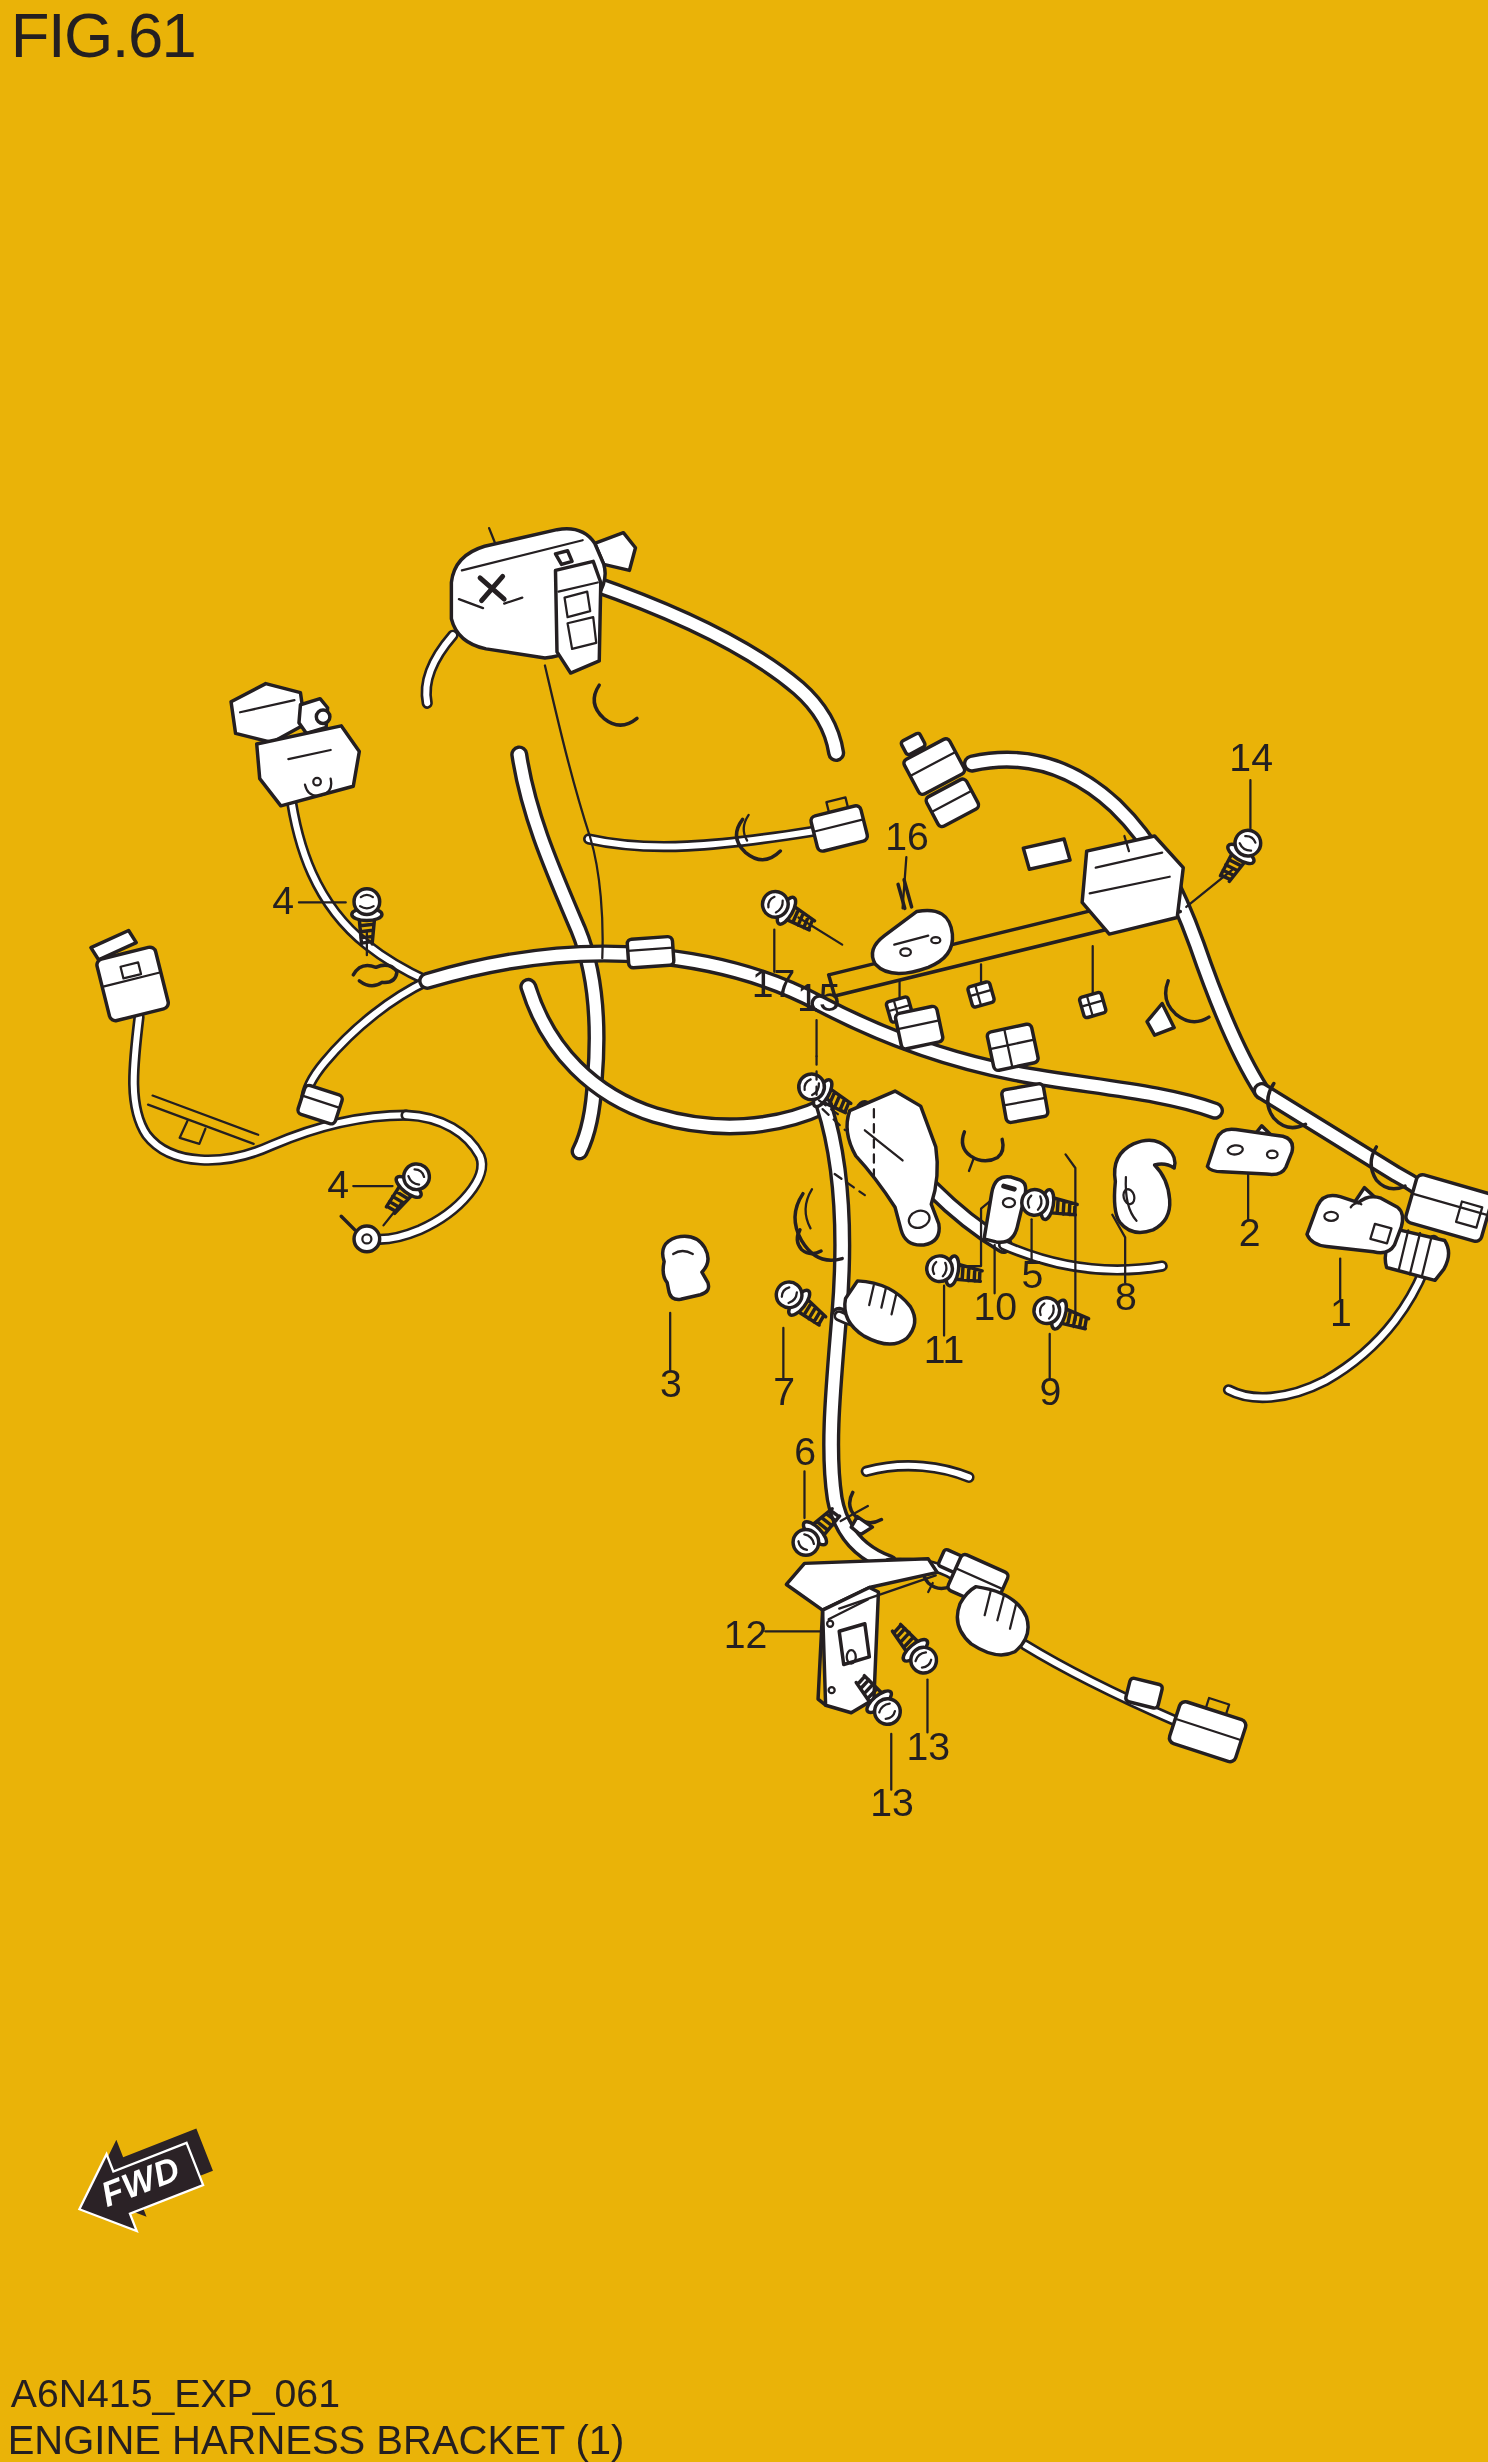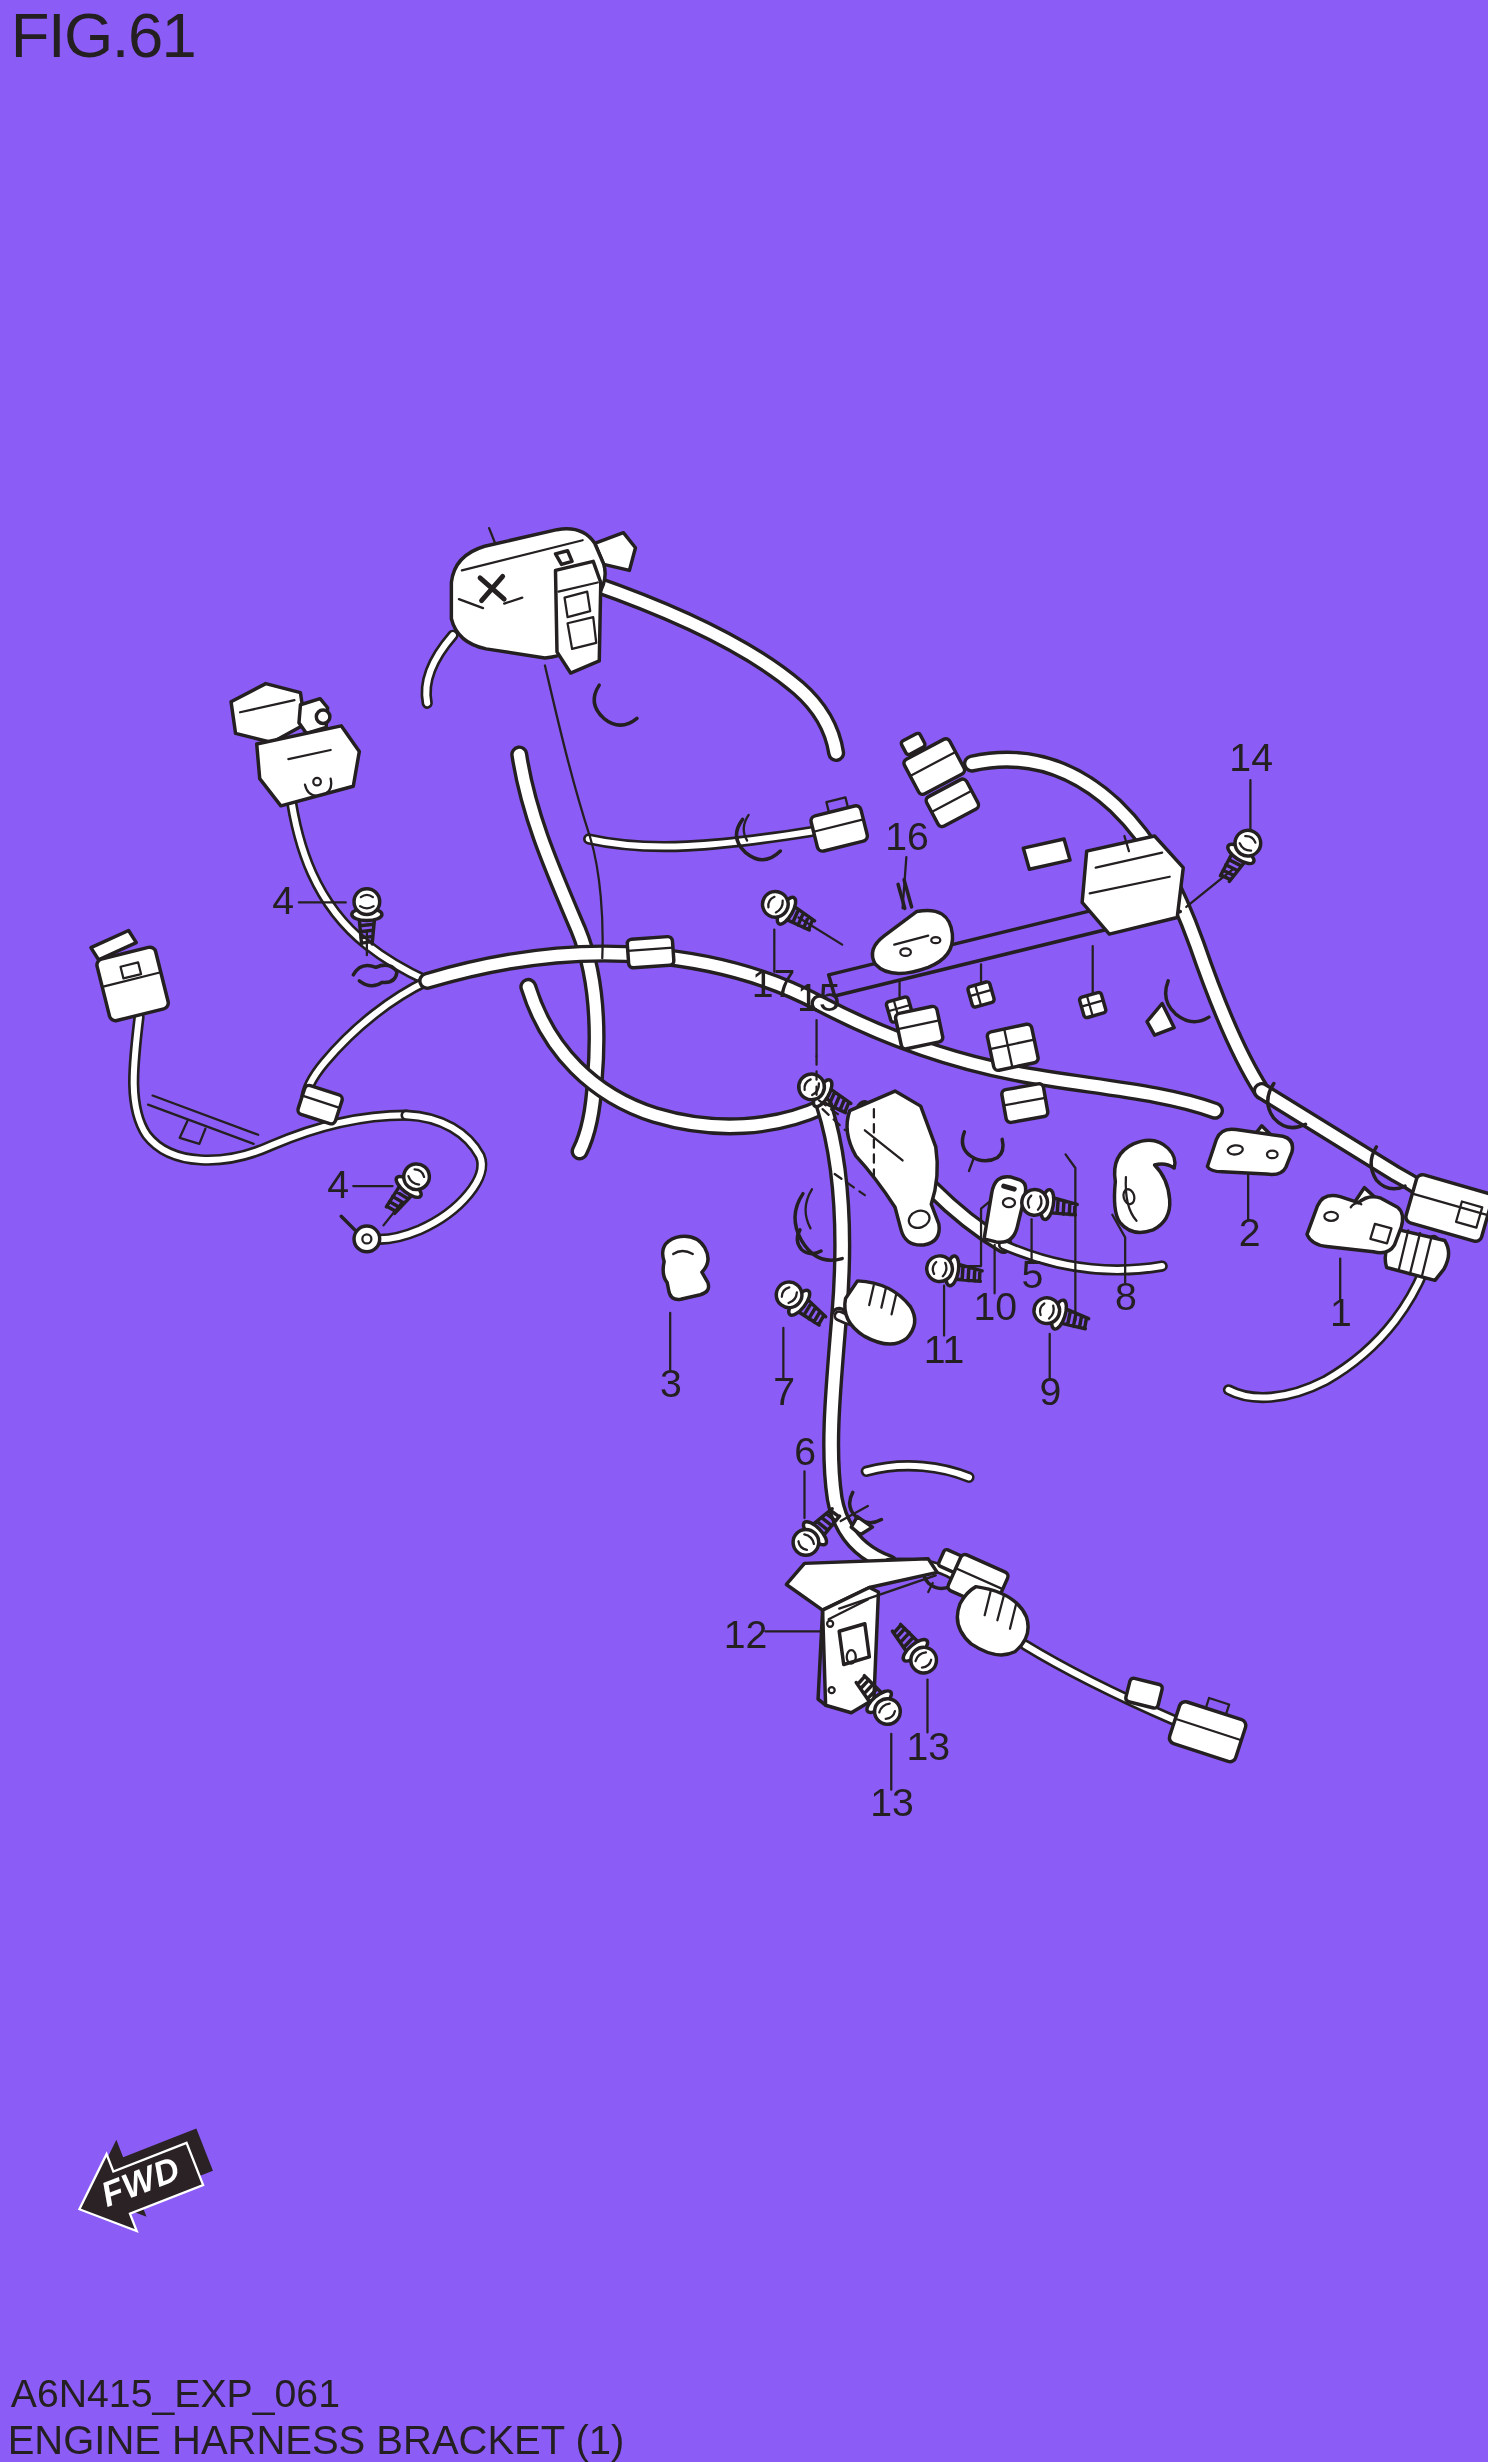--- a/index.html
+++ b/index.html
@@ -1,16 +1,16 @@
 <!DOCTYPE html>
 <html style="font-size:12px"><head>
 <meta charset="utf-8">
 <style>
   html,body{margin:0;padding:0;background:#fff;}
-  .page{position:relative;width:1489px;height:2462px;background:#8b5cf6;overflow:hidden;}
+  .page{position:relative;width:1489px;height:2462px;background:#eab308;overflow:hidden;}
   svg{position:absolute;left:0;top:0;}
   text{font-family:"Liberation Sans",sans-serif;fill:#241f21;}
   .fig-title{font-size:84px;letter-spacing:-2px;}
   .callout{font-size:52px;text-anchor:middle;}
   .footer-code{font-size:52px;}
   .footer-title{font-size:53px;}
   .fwd-text{font-size:46px;font-weight:bold;font-style:italic;fill:#ffffff;letter-spacing:1px;}
   .p{fill:#fff;stroke:#241f21;stroke-width:4.6;stroke-linejoin:round;}
   .l{fill:none;stroke:#241f21;stroke-width:4.6;stroke-linecap:round;stroke-linejoin:round;}
   .l3{fill:none;stroke:#241f21;stroke-width:3;stroke-linecap:round;stroke-linejoin:round;}

